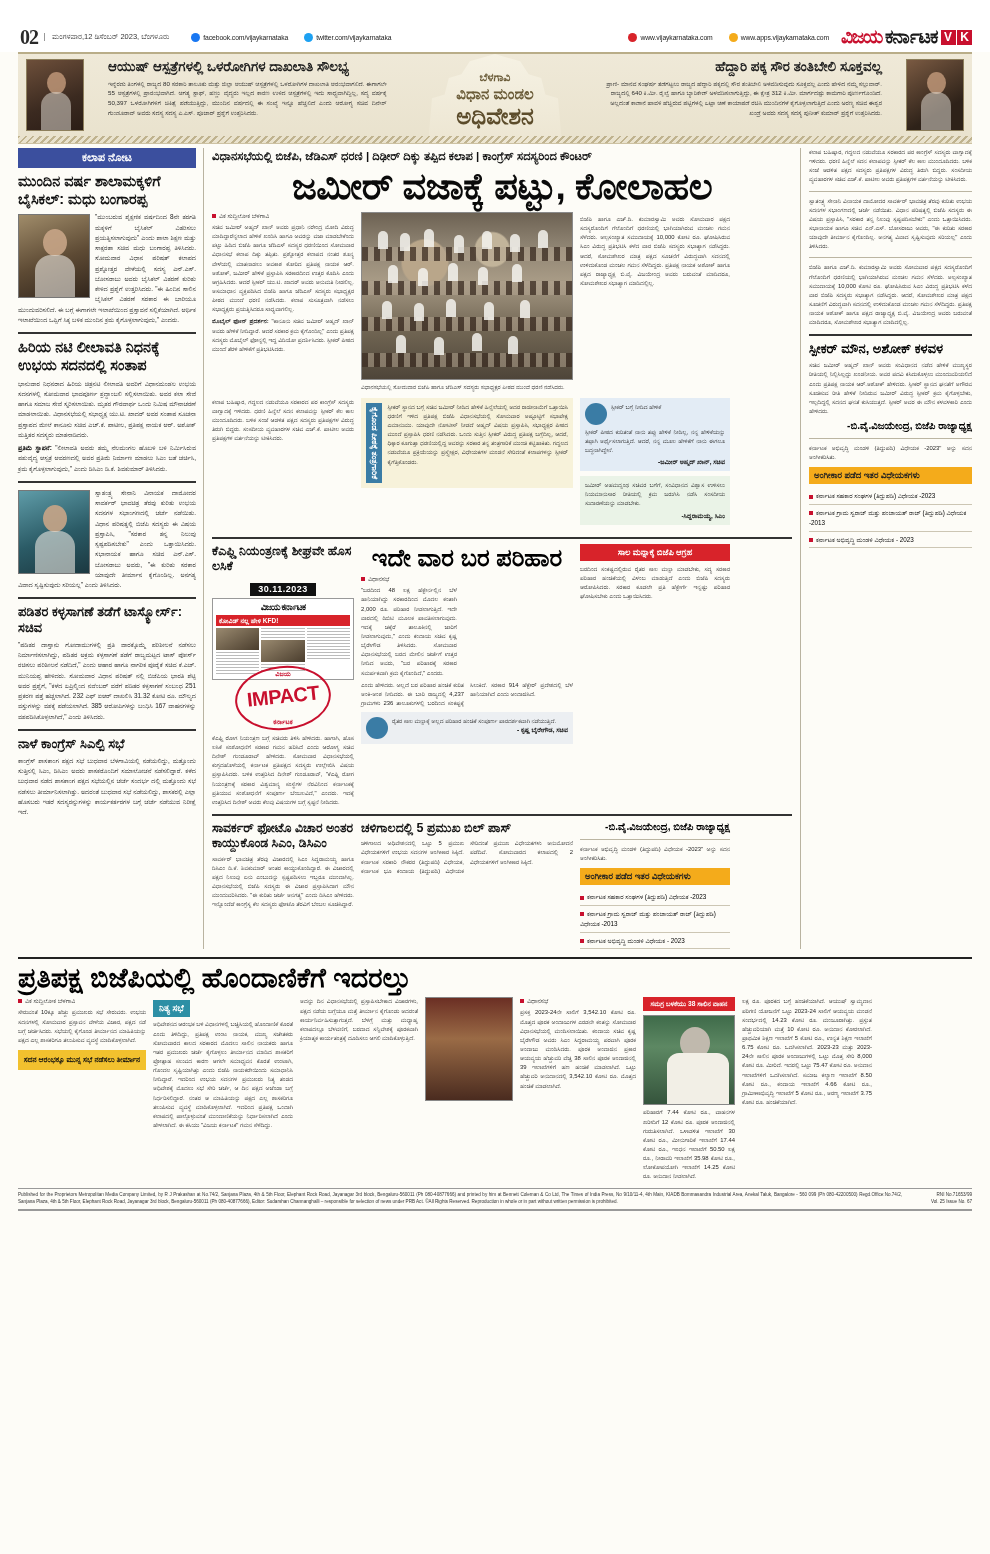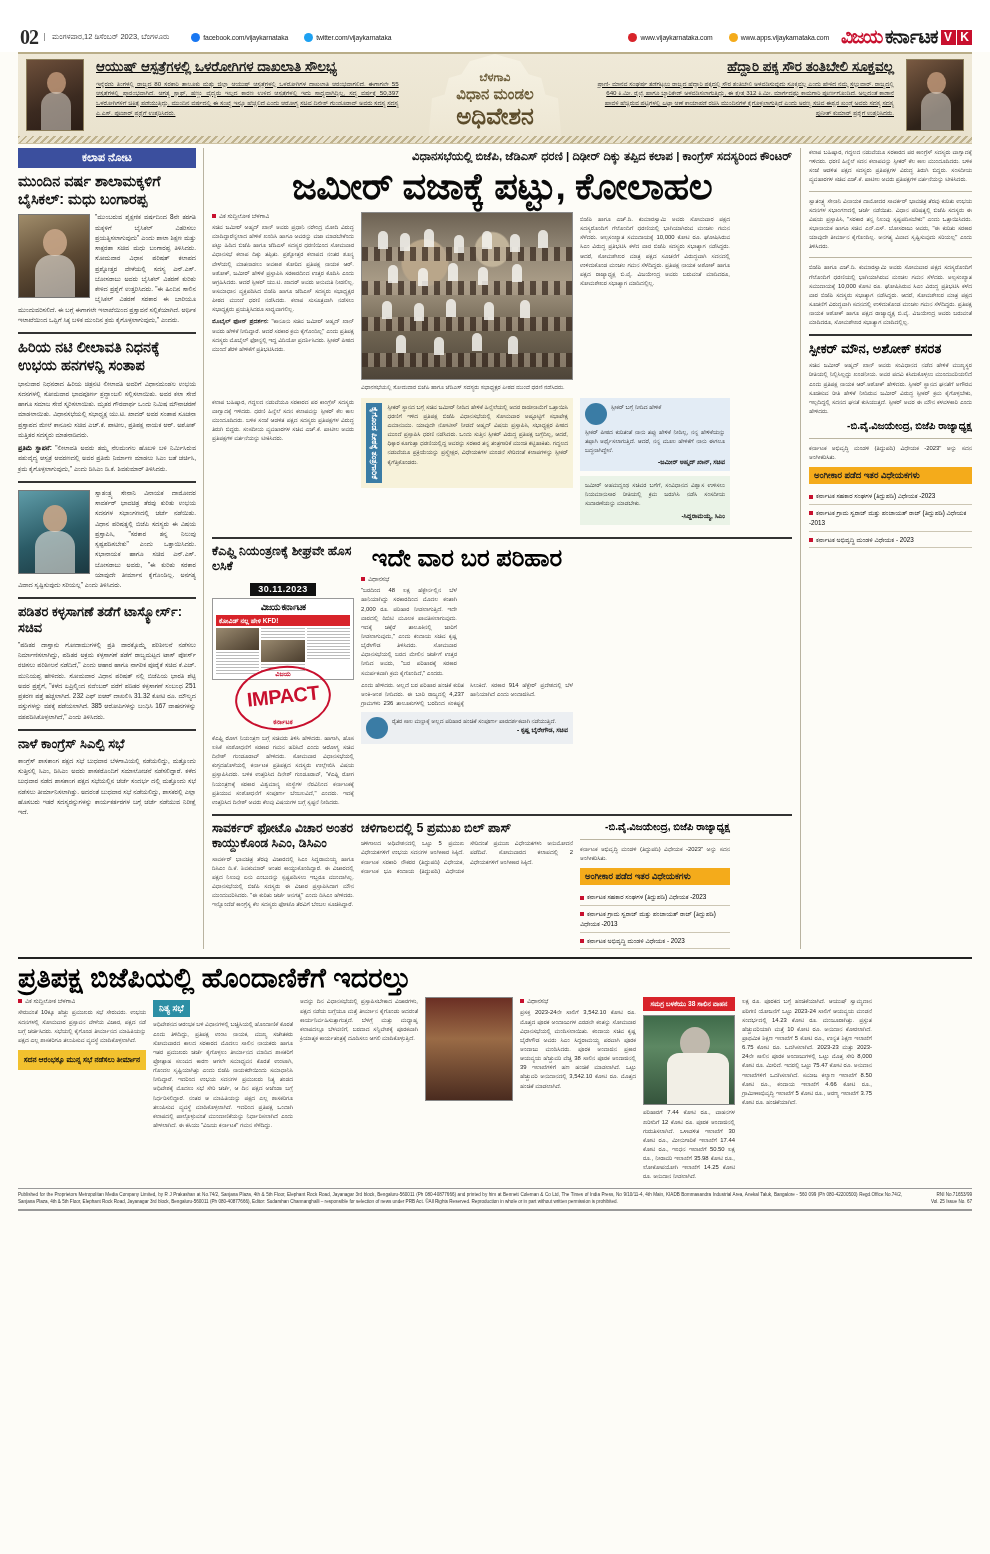--- a/index.html
+++ b/index.html
@@ -83,21 +83,21 @@
   .sky-photo::after {
     content:""; position:absolute; left:14px; top:32px;
     width:30px; height:44px; border-radius:14px 14px 0 0;
     background:rgba(220,215,205,0.55);
   }
   .sky-photo::before {
     content:""; position:absolute; left:20px; top:12px;
     width:19px; height:22px; border-radius:50%;
     background:rgba(190,150,120,0.85);
   }
-  .sky-txt { padding:0 12px; flex:1;text-decoration:underline; }
+  .sky-txt { padding:0 24px; flex:1; }
   .sky-head {
     font-size:13.5px; font-weight:bold; color:#1c1c1c;
     line-height:1.25; margin-bottom:3px;
   }
   .sky-item.right .sky-head, .sky-item.right .sky-body { text-align:right; }
   .sky-body {
     font-size:6.2px; color:#2c2c2c; line-height:1.55; text-align:justify;
   }
   .sky-center {
     position:absolute; left:50%; top:0; transform:translateX(-50%);
@@ -158,21 +158,21 @@
   .lphoto::after {
     content:""; position:absolute; left:16px; top:40px; width:40px; height:46px;
     border-radius:16px 16px 0 0; background:rgba(235,232,225,.6);
   }
   .lphoto.teal { background:linear-gradient(160deg,#5f9ca8,#2b5b66 55%,#1b3840); }
   .rule { border-top:1px solid #bbb5a2; margin:6px 0 5px; }
   .hdivider { border-top:2px solid #333; margin:7px 0 5px; }
 
   
   .kicker {
-    text-align:right; font-size:11.5px; font-weight:bold; color:#111;
+    text-align:left; font-size:11.5px; font-weight:bold; color:#111;
     line-height:1.2; margin:2px 0 3px;
   }
   .mega {
     text-align:center; font-size:37px; font-weight:bold; color:#0a0a0a;
     line-height:1.06; letter-spacing:-0.5px; margin-bottom:6px;
   }
   .mid-3 { display:flex; gap:7px; }
   .mcol { flex:1; }
   .byline { font-size:6.2px; color:#333; margin-bottom:3px; }
   .byline::before {
@@ -420,21 +420,21 @@
     <div class="col-left">
       <div class="kalapa-badge">ಕಲಾಪ ನೋಟ</div>
 
       <div class="lh">ಮುಂದಿನ ವರ್ಷ ಶಾಲಾಮಕ್ಕಳಿಗೆ ಬೈಸಿಕಲ್: ಮಧು ಬಂಗಾರಪ್ಪ</div>
       <div class="bodytext">
         <span class="lphoto"></span>
         <span>"ಮುಂಬರುವ ಶೈಕ್ಷಣಿಕ ವರ್ಷದಿಂದ 8ನೇ ತರಗತಿ ಮಕ್ಕಳಿಗೆ ಬೈಸಿಕಲ್ ವಿತರಿಸಲು ಪ್ರಯತ್ನಿಸಲಾಗುವುದು" ಎಂದು ಶಾಲಾ ಶಿಕ್ಷಣ ಮತ್ತು ಸಾಕ್ಷರತಾ ಸಚಿವ ಮಧು ಬಂಗಾರಪ್ಪ ತಿಳಿಸಿದರು. ಸೋಮವಾರ ವಿಧಾನ ಪರಿಷತ್ ಕಲಾಪದ ಪ್ರಶ್ನೋತ್ತರ ವೇಳೆಯಲ್ಲಿ ಸದಸ್ಯ ಎನ್.ಎಸ್. ಬೋಸರಾಜು ಅವರು ಬೈಸಿಕಲ್ ವಿತರಣೆ ಕುರಿತು ಕೇಳಿದ ಪ್ರಶ್ನೆಗೆ ಉತ್ತರಿಸಿದರು. "ಈ ಹಿಂದಿನ ಸಾಲಿನ ಬೈಸಿಕಲ್ ವಿತರಣೆ ಸರಕಾರ ಈ ಬಾರಿಯೂ ಮುಂದುವರಿಸಲಿದೆ. ಈ ಬಗ್ಗೆ ಈಗಾಗಲೇ ಇಲಾಖೆಯಿಂದ ಪ್ರಸ್ತಾವನೆ ಸಲ್ಲಿಕೆಯಾಗಿದೆ. ಆರ್ಥಿಕ ಇಲಾಖೆಯಿಂದ ಒಪ್ಪಿಗೆ ಸಿಕ್ಕ ಬಳಿಕ ಮುಂದಿನ ಕ್ರಮ ಕೈಗೊಳ್ಳಲಾಗುವುದು," ಎಂದರು.</span>
       </div>
 
       <div class="hdivider"></div>
-      <div class="lh">ಹಿರಿಯ ನಟಿ ಲೀಲಾವತಿ ನಿಧನಕ್ಕೆ ಉಭಯ ಹನಗಳನ್ಲಿ ಸಂತಾಪ</div>
+      <div class="lh">ಹಿರಿಯ ನಟಿ ಲೀಲಾವತಿ ನಿಧನಕ್ಕೆ ಉಭಯ ಸದನದಲ್ಲಿ ಸಂತಾಪ</div>
       <div class="bodytext">ಭಾನುವಾರ ನಿಧನರಾದ ಹಿರಿಯ ಚಿತ್ರನಟಿ ಲೀಲಾವತಿ ಅವರಿಗೆ ವಿಧಾನಮಂಡಲ ಉಭಯ ಸದನಗಳಲ್ಲಿ ಸೋಮವಾರ ಭಾವಪೂರ್ಣ ಶ್ರದ್ಧಾಂಜಲಿ ಸಲ್ಲಿಸಲಾಯಿತು. ಅವರ ಕಲಾ ಸೇವೆ ಹಾಗೂ ಸಮಾಜ ಸೇವೆ ಸ್ಮರಿಸಲಾಯಿತು. ಮೃತರ ಗೌರವಾರ್ಥ ಒಂದು ನಿಮಿಷ ಮೌನಾಚರಣೆ ಮಾಡಲಾಯಿತು. ವಿಧಾನಸಭೆಯಲ್ಲಿ ಸಭಾಧ್ಯಕ್ಷ ಯು.ಟಿ. ಖಾದರ್ ಅವರ ಸಂತಾಪ ಸೂಚನಾ ಪ್ರಸ್ತಾಪದ ಮೇಲೆ ಕಾನೂನು ಸಚಿವ ಎಚ್.ಕೆ. ಪಾಟೀಲ, ಪ್ರತಿಪಕ್ಷ ನಾಯಕ ಆರ್. ಅಶೋಕ್ ಮತ್ತಿತರ ಸದಸ್ಯರು ಮಾತನಾಡಿದರು.</div>
       <div class="bodytext" style="margin-top:3px;">
         <b>ಪ್ರತಿಮೆ ಸ್ಥಾಪನೆ:</b>
         <span>"ಲೀಲಾವತಿ ಅವರು ತಮ್ಮ ನೆಲಮಂಗಲ ಹೊಬಳಿ ಬಳಿ ನಿರ್ಮಿಸಿರುವ ಪಶುವೈದ್ಯ ಆಸ್ಪತ್ರೆ ಆವರಣದಲ್ಲಿ ಅವರ ಪ್ರತಿಮೆ ನಿರ್ಮಾಣ ಮಾಡಲು ಸಿಎಂ ಜತೆ ಚರ್ಚಿಸಿ, ಕ್ರಮ ಕೈಗೊಳ್ಳಲಾಗುವುದು," ಎಂದು ಡಿಸಿಎಂ ಡಿ.ಕೆ. ಶಿವಕುಮಾರ್ ತಿಳಿಸಿದರು.</span>
       </div>
 
       <div class="hdivider"></div>
       <div class="bodytext">
         <span class="lphoto teal"></span>
         <span>ಸ್ವಾತಂತ್ರ್ಯ ಸೇನಾನಿ ವಿನಾಯಕ ದಾಮೋದರ ಸಾವರ್ಕರ್ ಭಾವಚಿತ್ರ ತೆರವು ಕುರಿತು ಉಭಯ ಸದನಗಳ ಸಭಾಂಗಣದಲ್ಲಿ ಚರ್ಚೆ ನಡೆಯಿತು. ವಿಧಾನ ಪರಿಷತ್ನಲ್ಲಿ ಬಿಜೆಪಿ ಸದಸ್ಯರು ಈ ವಿಷಯ ಪ್ರಸ್ತಾಪಿಸಿ, "ಸರಕಾರ ತನ್ನ ನಿಲುವು ಸ್ಪಷ್ಟಪಡಿಸಬೇಕು" ಎಂದು ಒತ್ತಾಯಿಸಿದರು. ಸಭಾನಾಯಕ ಹಾಗೂ ಸಚಿವ ಎನ್.ಎಸ್. ಬೋಸರಾಜು ಅವರು, "ಈ ಕುರಿತು ಸರಕಾರ ಯಾವುದೇ ತೀರ್ಮಾನ ಕೈಗೊಂಡಿಲ್ಲ. ಅನಗತ್ಯ ವಿವಾದ ಸೃಷ್ಟಿಸುವುದು ಸರಿಯಲ್ಲ" ಎಂದು ತಿಳಿಸಿದರು.</span>
@@ -600,20 +600,24 @@
             <div class="flexrow" style="gap:4px;align-items:flex-start;">
               <span class="circle-ico"></span>
               <div style="flex:1">
                 <div class="tiny">ರೈತರ ಸಾಲ ಮನ್ನಾಕ್ಕೆ ಅಲ್ಲದ ಪರಿಹಾರ ಹಂಚಿಕೆ ಸಂಪೂರ್ಣ ಪಾರದರ್ಶಕವಾಗಿ ನಡೆಯುತ್ತಿದೆ.</div>
                 <div class="quote-attrib">- ಕೃಷ್ಣ ಬೈರೇಗೌಡ, ಸಚಿವ</div>
               </div>
             </div>
           </div>
         </div>
 
+        <div class="mcol" style="flex:0 0 150px;">
+          <div class="redtag">ಸಾಲ ಮನ್ನಾಕ್ಕೆ ಬಿಜೆಪಿ ಆಗ್ರಹ</div>
+          <div class="tiny">ಬರದಿಂದ ಸಂಕಷ್ಟದಲ್ಲಿರುವ ರೈತರ ಸಾಲ ಮನ್ನಾ ಮಾಡಬೇಕು, ಸದ್ಯ ಸರಕಾರ ಪರಿಹಾರ ಹಂಚಿಕೆಯಲ್ಲಿ ವಿಳಂಬ ಮಾಡುತ್ತಿದೆ ಎಂದು ಬಿಜೆಪಿ ಸದಸ್ಯರು ಆರೋಪಿಸಿದರು. ಸರಕಾರ ಕೂಡಲೇ ಪ್ರತಿ ಹೆಕ್ಟೇರ್ಗೆ ಇನ್ನಷ್ಟು ಪರಿಹಾರ ಘೋಷಿಸಬೇಕು ಎಂದು ಒತ್ತಾಯಿಸಿದರು.</div>
+        </div>
       </div>
 
       <div class="hdivider"></div>
       <div class="mid-3">
         <div class="mcol" style="flex:0 0 142px;">
           <div class="smallhead">ಸಾವರ್ಕರ್ ಫೋಟೊ ವಿಚಾರ ಅಂತರ ಕಾಯ್ದುಕೊಂಡ ಸಿಎಂ, ಡಿಸಿಎಂ</div>
           <div class="tiny">ಸಾವರ್ಕರ್ ಭಾವಚಿತ್ರ ತೆರವು ವಿಚಾರದಲ್ಲಿ ಸಿಎಂ ಸಿದ್ದರಾಮಯ್ಯ ಹಾಗೂ ಡಿಸಿಎಂ ಡಿ.ಕೆ. ಶಿವಕುಮಾರ್ ಅಂತರ ಕಾಯ್ದುಕೊಂಡಿದ್ದಾರೆ. ಈ ವಿಚಾರದಲ್ಲಿ ಪಕ್ಷದ ನಿಲುವು ಏನು ಎಂಬುದನ್ನು ಸ್ಪಷ್ಟಪಡಿಸಲು ಇಬ್ಬರೂ ಮುಂದಾಗಿಲ್ಲ. ವಿಧಾನಸಭೆಯಲ್ಲಿ ಬಿಜೆಪಿ ಸದಸ್ಯರು ಈ ವಿಚಾರ ಪ್ರಸ್ತಾಪಿಸಿದಾಗ ಮೌನ ಮುಂದುವರಿಸಿದರು. "ಈ ಕುರಿತು ಚರ್ಚೆ ಅನಗತ್ಯ" ಎಂದು ಡಿಸಿಎಂ ಹೇಳಿದರು. ಇನ್ನೊಂದೆಡೆ ಕಾಂಗ್ರೆಸ್ನ ಕೆಲ ಸದಸ್ಯರು ಫೋಟೊ ತೆರವಿಗೆ ಬೆಂಬಲ ಸೂಚಿಸಿದ್ದಾರೆ.</div>
         </div>
         <div class="mcol" style="flex:0 0 212px;">
           <div class="smallhead">ಚಳಿಗಾಲದಲ್ಲಿ 5 ಪ್ರಮುಖ ಬಿಲ್ ಪಾಸ್</div>
@@ -632,21 +636,21 @@
     </div>
 
     <div class="col-right">
       <div class="tiny">ಕಲಾಪ ಬಹಿಷ್ಕಾರ, ಗದ್ದಲದ ನಡುವೆಯೂ ಸರಕಾರದ ಪರ ಕಾಂಗ್ರೆಸ್ ಸದಸ್ಯರು ವಾಗ್ವಾದಕ್ಕೆ ಇಳಿದರು. ಧರಣಿ ಹಿನ್ನೆಲೆ ಸದನ ಕಲಾಪವನ್ನು ಸ್ಪೀಕರ್ ಕೆಲ ಕಾಲ ಮುಂದೂಡಿದರು. ಬಳಿಕ ಸಂಜೆ ಆಡಳಿತ ಪಕ್ಷದ ಸದಸ್ಯರು ಪ್ರತಿಪಕ್ಷಗಳ ವಿರುದ್ಧ ತಿರುಗಿ ಬಿದ್ದರು. ಸಂಸದೀಯ ವ್ಯವಹಾರಗಳ ಸಚಿವ ಎಚ್.ಕೆ. ಪಾಟೀಲ ಅವರು ಪ್ರತಿಪಕ್ಷಗಳ ವರ್ತನೆಯನ್ನು ಟೀಕಿಸಿದರು.</div>
       <div class="rule"></div>
       <div class="tiny">ಸ್ವಾತಂತ್ರ್ಯ ಸೇನಾನಿ ವಿನಾಯಕ ದಾಮೋದರ ಸಾವರ್ಕರ್ ಭಾವಚಿತ್ರ ತೆರವು ಕುರಿತು ಉಭಯ ಸದನಗಳ ಸಭಾಂಗಣದಲ್ಲಿ ಚರ್ಚೆ ನಡೆಯಿತು. ವಿಧಾನ ಪರಿಷತ್ನಲ್ಲಿ ಬಿಜೆಪಿ ಸದಸ್ಯರು ಈ ವಿಷಯ ಪ್ರಸ್ತಾಪಿಸಿ, "ಸರಕಾರ ತನ್ನ ನಿಲುವು ಸ್ಪಷ್ಟಪಡಿಸಬೇಕು" ಎಂದು ಒತ್ತಾಯಿಸಿದರು. ಸಭಾನಾಯಕ ಹಾಗೂ ಸಚಿವ ಎನ್.ಎಸ್. ಬೋಸರಾಜು ಅವರು, "ಈ ಕುರಿತು ಸರಕಾರ ಯಾವುದೇ ತೀರ್ಮಾನ ಕೈಗೊಂಡಿಲ್ಲ. ಅನಗತ್ಯ ವಿವಾದ ಸೃಷ್ಟಿಸುವುದು ಸರಿಯಲ್ಲ" ಎಂದು ತಿಳಿಸಿದರು.</div>
       <div class="rule"></div>
       <div class="tiny">ಬಿಜೆಪಿ ಹಾಗೂ ಎಚ್.ಡಿ. ಕುಮಾರಸ್ವಾಮಿ ಅವರು ಸೋಮವಾರ ಪಕ್ಷದ ಸದಸ್ಯರೊಂದಿಗೆ ಗೆಲೊಂದಿಗೆ ಧರಣಿಯಲ್ಲಿ ಭಾಗಿಯಾಗಿರುವ ಮಂಚಲ ಗಮನ ಸೆಳೆದರು. ಅಲ್ಪಸಂಖ್ಯಾತ ಸಮುದಾಯಕ್ಕೆ 10,000 ಕೋಟಿ ರೂ. ಘೋಷಿಸಿರುವ ಸಿಎಂ ವಿರುದ್ಧ ಪ್ರತಿಭಟಿಸಿ ಕಳೆದ ವಾರ ಬಿಜೆಪಿ ಸದಸ್ಯರು ಸಭಾತ್ಯಾಗ ನಡೆಸಿದ್ದರು. ಆದರೆ, ಸೋಮಶೇಖರ ಮಾತ್ರ ಪಕ್ಷದ ಸೂಚನೆಗೆ ವಿರುದ್ಧವಾಗಿ ಸದನದಲ್ಲಿ ಉಳಿದುಕೊಂಡ ಮಂಚಲ ಗಮನ ಸೆಳೆದಿದ್ದರು. ಪ್ರತಿಪಕ್ಷ ನಾಯಕ ಅಶೋಕ್ ಹಾಗೂ ಪಕ್ಷದ ರಾಜ್ಯಾಧ್ಯಕ್ಷ ಬಿ.ವೈ. ವಿಜಯೇಂದ್ರ ಅವರು ಬರುವಂತೆ ಮಾಡಿದರೂ, ಸೋಮಶೇಖರ ಸಭಾತ್ಯಾಗ ಮಾಡಿದಲ್ಲಿಲ್ಲ.</div>
 
       <div class="hdivider"></div>
-      <div class="rh">ಸ್ಪೀಕರ್ ಮೌನ, ಅಶೋಕ್ ಕಸರತ</div>
+      <div class="rh">ಸ್ಪೀಕರ್ ಮೌನ, ಅಶೋಕ್ ಕಳವಳ</div>
       <div class="tiny">ಸಚಿವ ಜಮೀರ್ ಅಹ್ಮದ್ ಖಾನ್ ಅವರು ಸಂವಿಧಾನದ ನಡೆದ ಹೇಳಿಕೆ ಮುಖ್ಯಸ್ಥರ ರೀತಿಯಲ್ಲಿ ನಿಲ್ಲಿಸಿಲ್ಲದ್ದು ಖಂಡನೀಯ. ಅವರ ಪದವಿ ಕಸಿದುಕೊಳ್ಳಲು ಮುಂದುವರಿಯಲಿದೆ ಎಂದು ಪ್ರತಿಪಕ್ಷ ನಾಯಕ ಆರ್.ಅಶೋಕ್ ಹೇಳಿದರು. ಸ್ಪೀಕರ್ ಸ್ಥಾನದ ಘನತೆಗೆ ಅಗೌರವ ಸೂಚಿಸುವ ರೀತಿ ಹೇಳಿಕೆ ನೀಡಿರುವ ಜಮೀರ್ ವಿರುದ್ಧ ಸ್ಪೀಕರ್ ಕ್ರಮ ಕೈಗೊಳ್ಳಬೇಕು, ಇಲ್ಲದಿದ್ದಲ್ಲಿ ಸದನದ ಘನತೆ ಕುಸಿಯುತ್ತದೆ. ಸ್ಪೀಕರ್ ಅವರ ಈ ಮೌನ ಕಳವಳಕಾರಿ ಎಂದು ಹೇಳಿದರು.</div>
       <div class="attrib-b" style="margin-top:4px">-ಬಿ.ವೈ.ವಿಜಯೇಂದ್ರ, ಬಿಜೆಪಿ ರಾಜ್ಯಾಧ್ಯಕ್ಷ</div>
 
       <div class="rule"></div>
       <div class="tiny">ಕರ್ನಾಟಕ ಅಭಿವೃದ್ಧಿ ಮಂಡಳಿ (ತಿದ್ದುಪಡಿ) ವಿಧೇಯಕ -2023" ಅನ್ನು ಸದನ ಅಂಗೀಕರಿಸಿತು.</div>
       <div class="orangetag">ಅಂಗೀಕಾರ ಪಡೆದ ಇತರ ವಿಧೇಯಕಗಳು</div>
       <div class="bullet-line">ಕರ್ನಾಟಕ ಸಹಕಾರ ಸಂಘಗಳ (ತಿದ್ದುಪಡಿ) ವಿಧೇಯಕ -2023</div>
       <div class="bullet-line">ಕರ್ನಾಟಕ ಗ್ರಾಮ ಸ್ವರಾಜ್ ಮತ್ತು ಪಂಚಾಯತ್ ರಾಜ್ (ತಿದ್ದುಪಡಿ) ವಿಧೇಯಕ -2013</div>
       <div class="bullet-line">ಕರ್ನಾಟಕ ಅಭಿವೃದ್ಧಿ ಮಂಡಳಿ ವಿಧೇಯಕ - 2023</div>
     </div>

